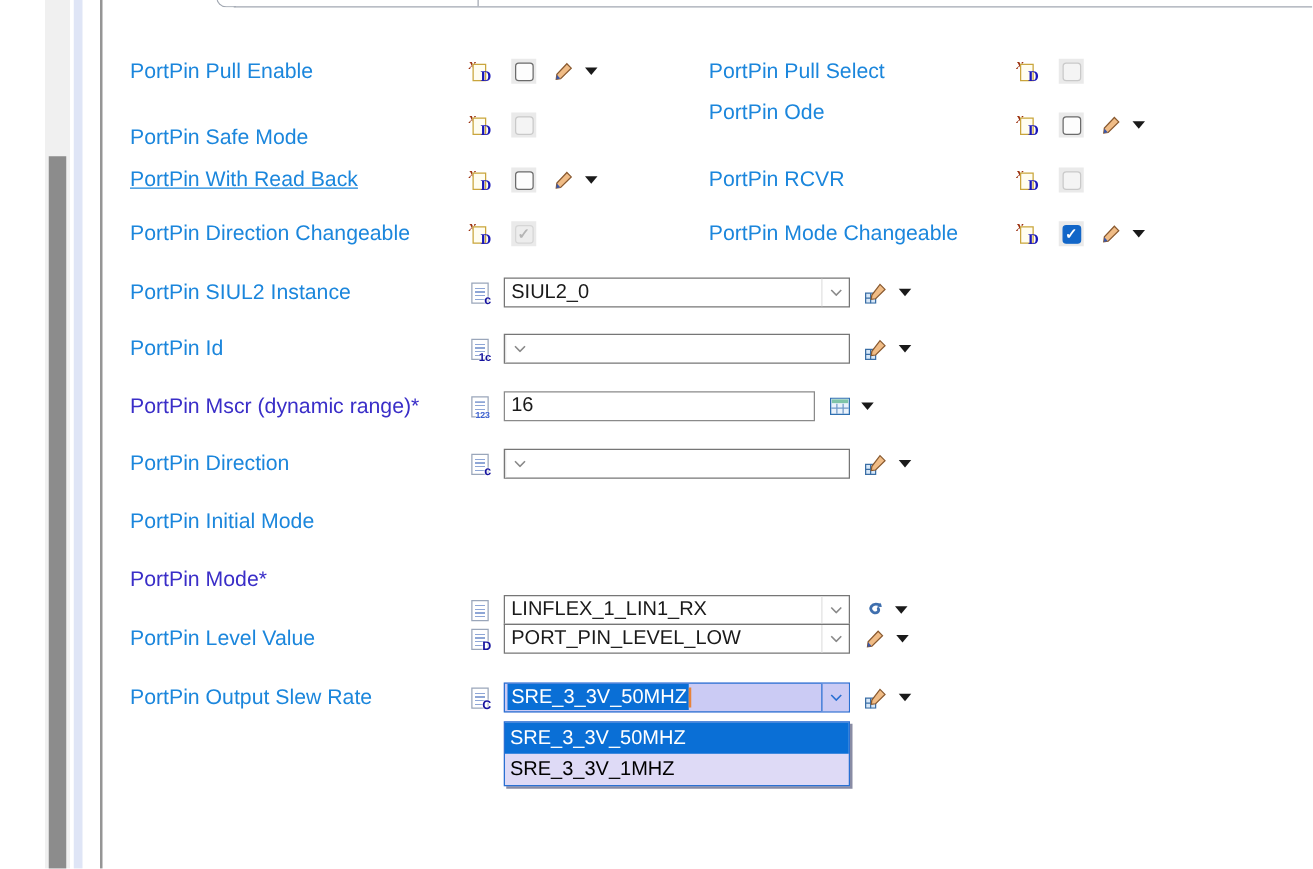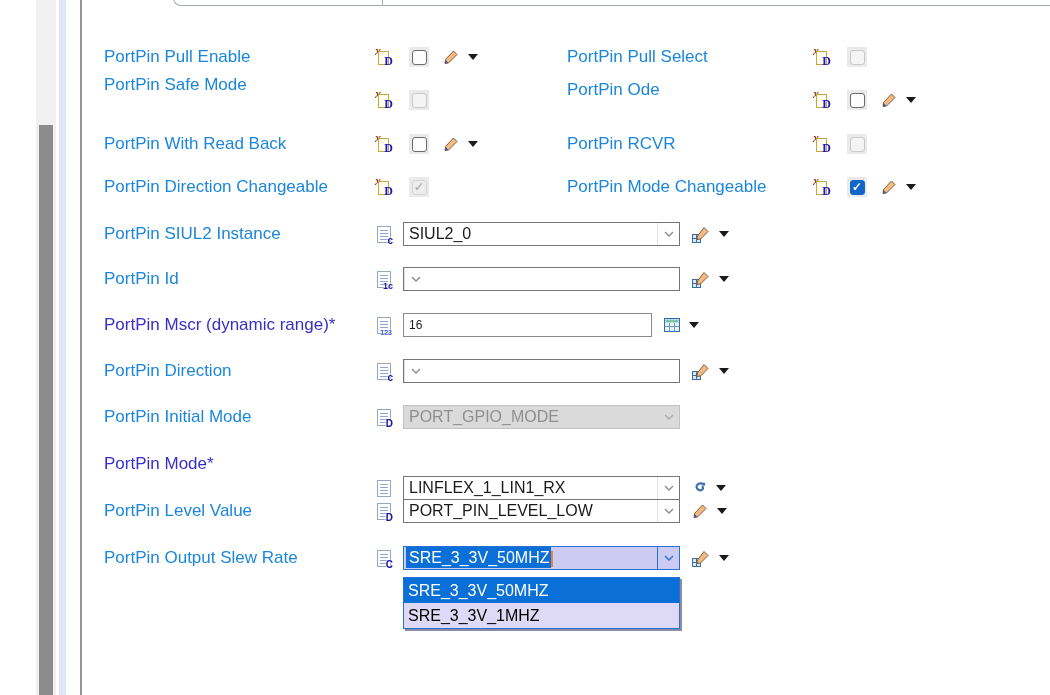--- a/index.html
+++ b/index.html
@@ -68,21 +68,21 @@
   .combo .chev{width:21px;display:flex;align-items:center;justify-content:center;border-left:1px solid #e2e2e2;color:#8a8a8a;}
   .combo.disabled{background:#dadada;border-color:#c2c2c2;}
   .combo.disabled .txt{color:#8f8f8f;}
   .combo.disabled .chev{border-left:none;color:#ababab;}
   .combo.focused{border:1px solid #2a70d2;background:#cbcbf4;}
   .combo.focused .txt{padding:0 0 0 2px;}
   .combo.focused .sel{background:#0a6fd6;color:#ffffff;padding:2px 1px 2px 3px;}
   .combo.focused .caret{display:inline-block;width:2px;height:16px;background:#e8833a;vertical-align:middle;}
   .combo.focused .chev{border-left:1px solid #2a70d2;color:#2a70d2;background:#cbcbf4;}
   .textfield{width:249px;height:24px;box-sizing:border-box;border:1px solid #8a8a8a;background:#fff;
-             font-size:12px;line-height:22px;color:#1a1a1a;padding:0 5px;flex:0 0 auto;}
+             font-size:16px;line-height:22px;color:#1a1a1a;padding:0 5px;flex:0 0 auto;}
 
   
   .ddlist{position:absolute;left:321px;top:577px;width:277px;box-sizing:border-box;border:1px solid #2a70d2;
           background:#dedaf6;box-shadow:2px 2px 0 rgba(40,45,90,0.55);}
   .dditem{height:25px;line-height:25px;font-size:16px;padding:0 4px;color:#000;white-space:nowrap;overflow:hidden;}
   .dditem.selected{background:#0a6fd6;color:#ffffff;}
 
   svg{display:block;}
 </style>
 </head>
@@ -121,21 +121,21 @@
     <div class="lbl" style="left:485px;top:46px;">PortPin Pull Select</div>
     <div class="group" style="left:731px;top:45px;">
       <span class="xd-icon">
           <span class="page"></span>
         </span>
       <span class="cb-wrap">
           <span class="cb unchecked-disabled"></span>
         </span>
     </div>
 
-    <div class="lbl" style="left:22px;top:74px;">PortPin Safe Mode</div>
+    <div class="lbl" style="left:22px;top:99px;">PortPin Safe Mode</div>
     <div class="group" style="left:293px;top:88px;">
       <span class="xd-icon">
           <span class="page"></span>
         </span>
       <span class="cb-wrap">
           <span class="cb unchecked-disabled"></span>
         </span>
     </div>
 
     <div class="lbl" style="left:485px;top:79px;">PortPin Ode</div>
@@ -148,21 +148,21 @@
         </span>
       <span class="act">
         <svg width="16" height="16" viewBox="0 0 16 16">
             <path d="M10.5 2 L14 5.5 L5.5 14 L2 14.5 L2.5 10.5 Z" fill="#f0bc86" stroke="#8a5a30" stroke-width="1"></path>
             <path d="M2 14.5 L2.5 10.8 L5.2 13.7 Z" fill="#3a57a8"></path>
           </svg>
       </span>
       <span class="tri"></span>
     </div>
 
-    <div class="lbl" style="left:22px;top:133px;">PortPin With Read Back</div>
+    <div class="lbl" style="left:22px;top:133px;text-decoration:underline;">PortPin With Read Back</div>
     <div class="group" style="left:293px;top:132px;">
       <span class="xd-icon">
           <span class="page"></span>
         </span>
       <span class="cb-wrap">
           <span class="cb unchecked"></span>
         </span>
       <span class="act">
         <svg width="16" height="16" viewBox="0 0 16 16">
             <path d="M10.5 2 L14 5.5 L5.5 14 L2 14.5 L2.5 10.5 Z" fill="#f0bc86" stroke="#8a5a30" stroke-width="1"></path>
@@ -291,33 +291,20 @@
             <rect x="0.5" y="8.5" width="8" height="8" fill="#d8e8f8" stroke="#3a6ea5"></rect>
             <line x1="4.5" y1="8.5" x2="4.5" y2="16.5" stroke="#3a6ea5"></line>
             <line x1="0.5" y1="12.5" x2="8.5" y2="12.5" stroke="#3a6ea5"></line>
             <path d="M12 1.5 L16 5.5 L8.5 13 L5 13.5 L5.5 10 Z" fill="#f0bc86" stroke="#8a5a30"></path>
           </svg>
       </span>
       <span class="tri"></span>
     </div>
 
     <div class="lbl" style="left:22px;top:406px;">PortPin Initial Mode</div>
-    <div class="group" style="left:295px;top:405px;">
-      <span class="doc-icon doc-D">
-          <span class="lines"></span>
-        </span>
-      <span class="combo disabled">
-        <span class="txt">PORT_GPIO_MODE</span>
-        <span class="chev">
-            <svg width="10" height="6" viewBox="0 0 10 6">
-              <polyline points="1,1 5,5 9,1" fill="none" stroke="currentColor" stroke-width="1.3"></polyline>
-            </svg>
-          </span>
-      </span>
-    </div>
 
     <div class="lbl modified" style="left:22px;top:453px;">PortPin Mode*</div>
     <div class="group" style="left:295px;top:476px;">
       <span class="doc-icon doc-plain">
           <span class="lines"></span>
         </span>
       <span class="combo">
         <span class="txt">LINFLEX_1_LIN1_RX</span>
         <span class="chev">
             <svg width="10" height="6" viewBox="0 0 10 6">

